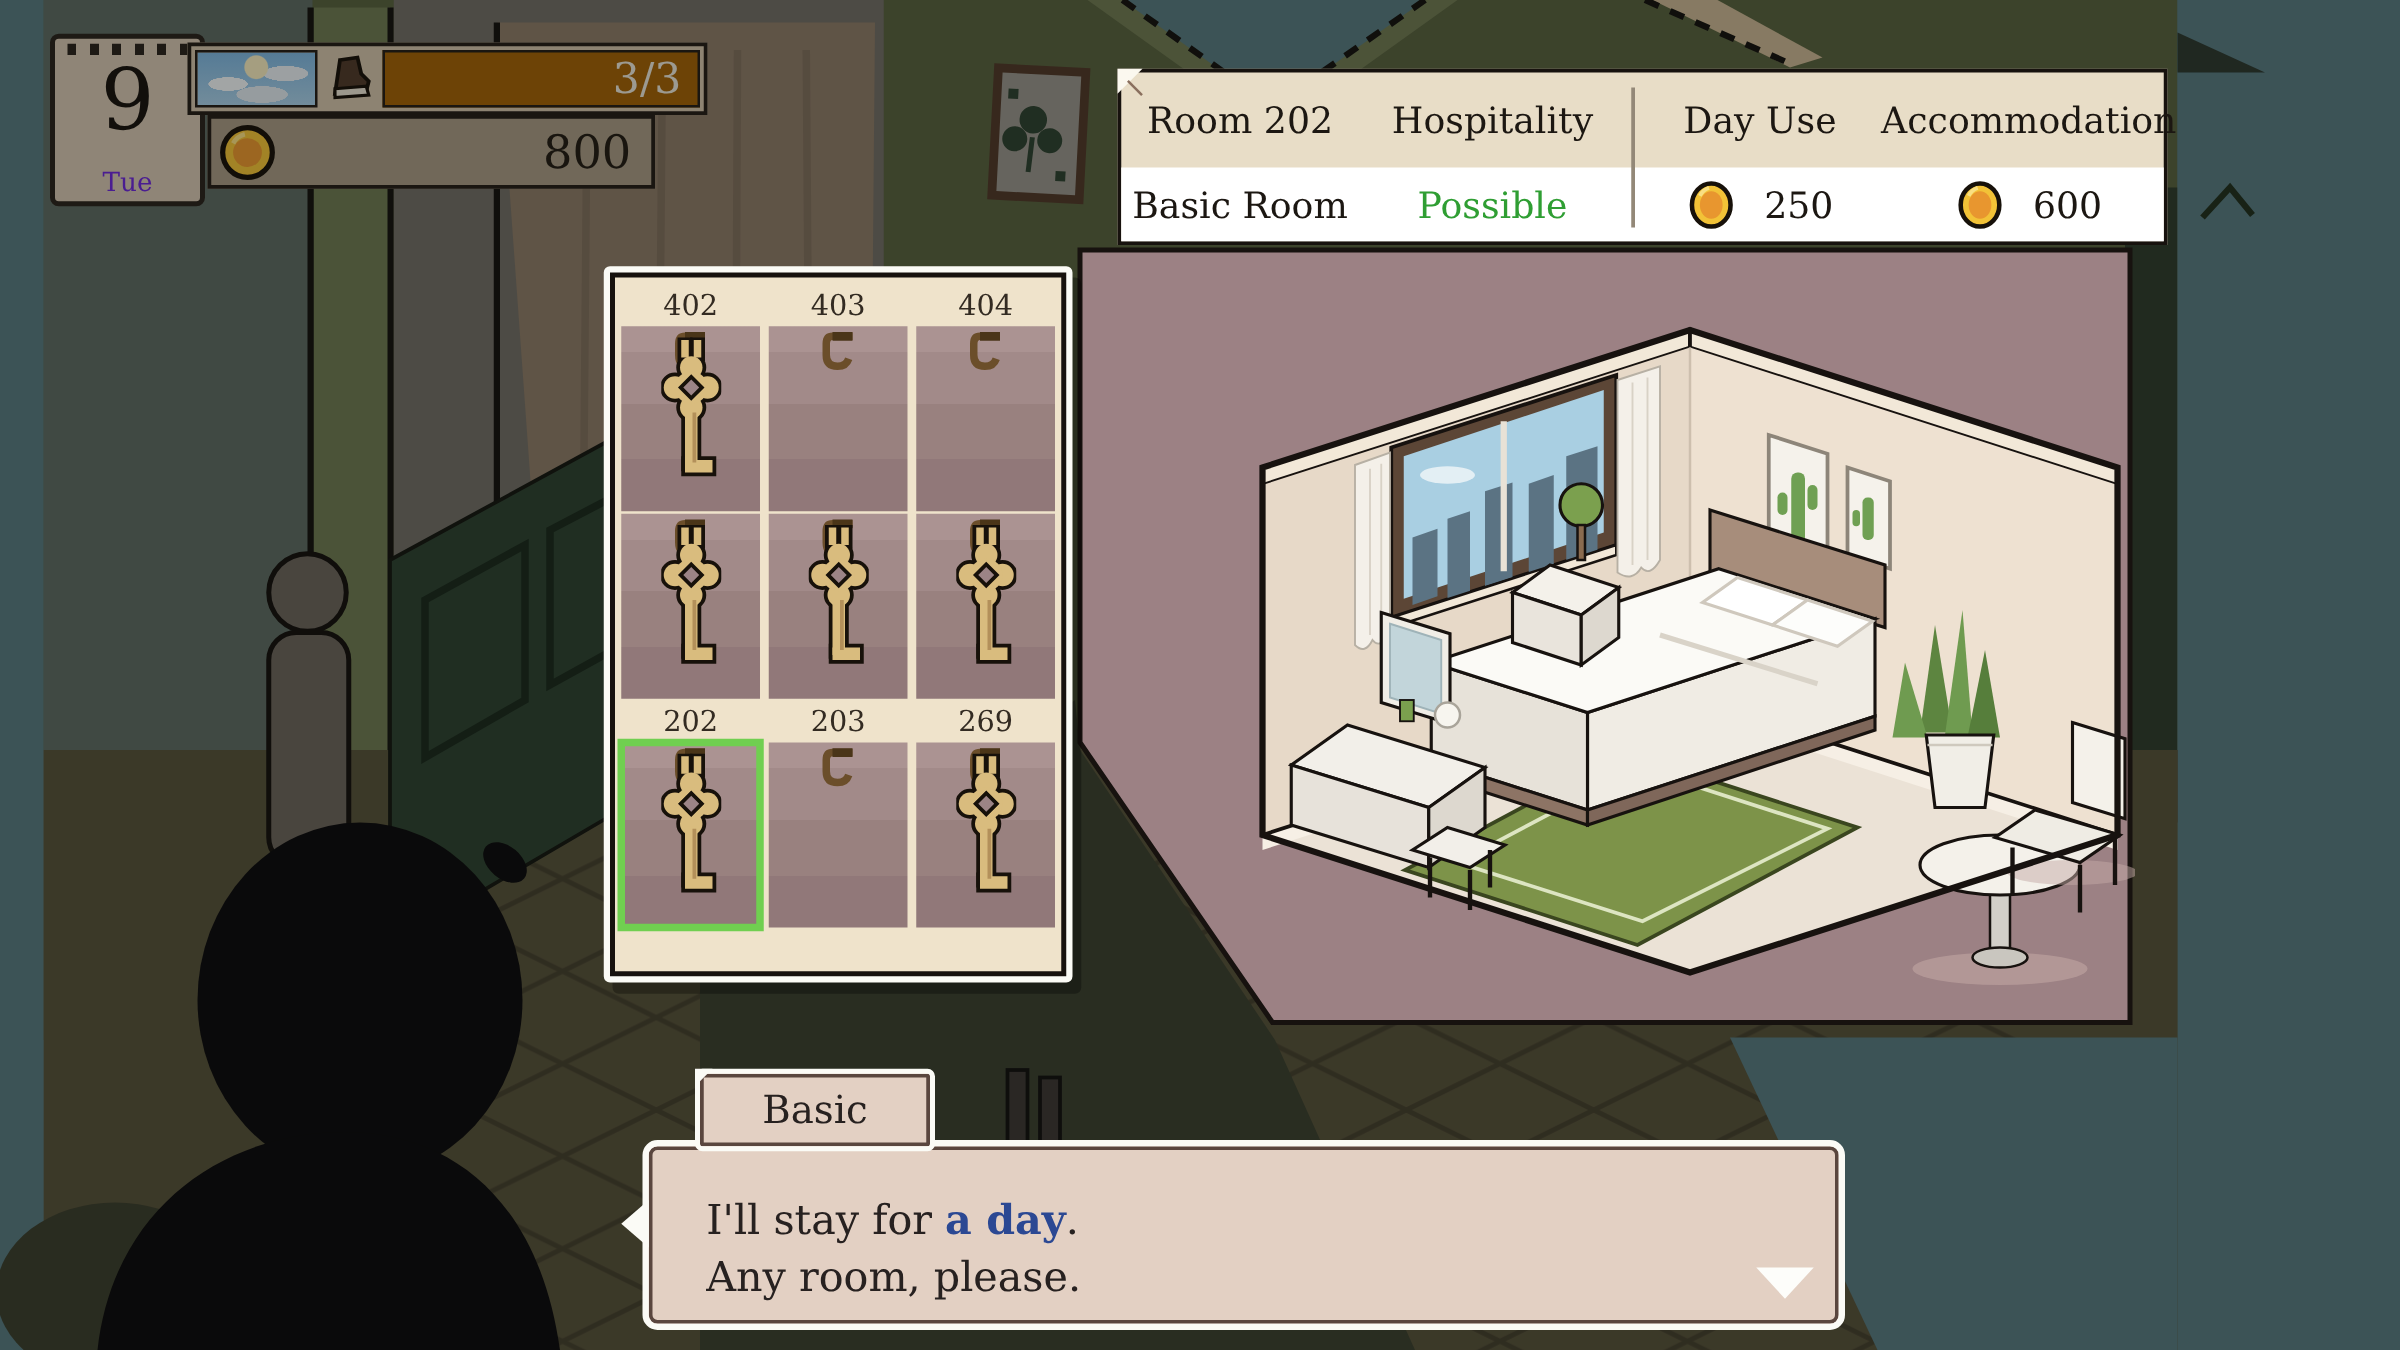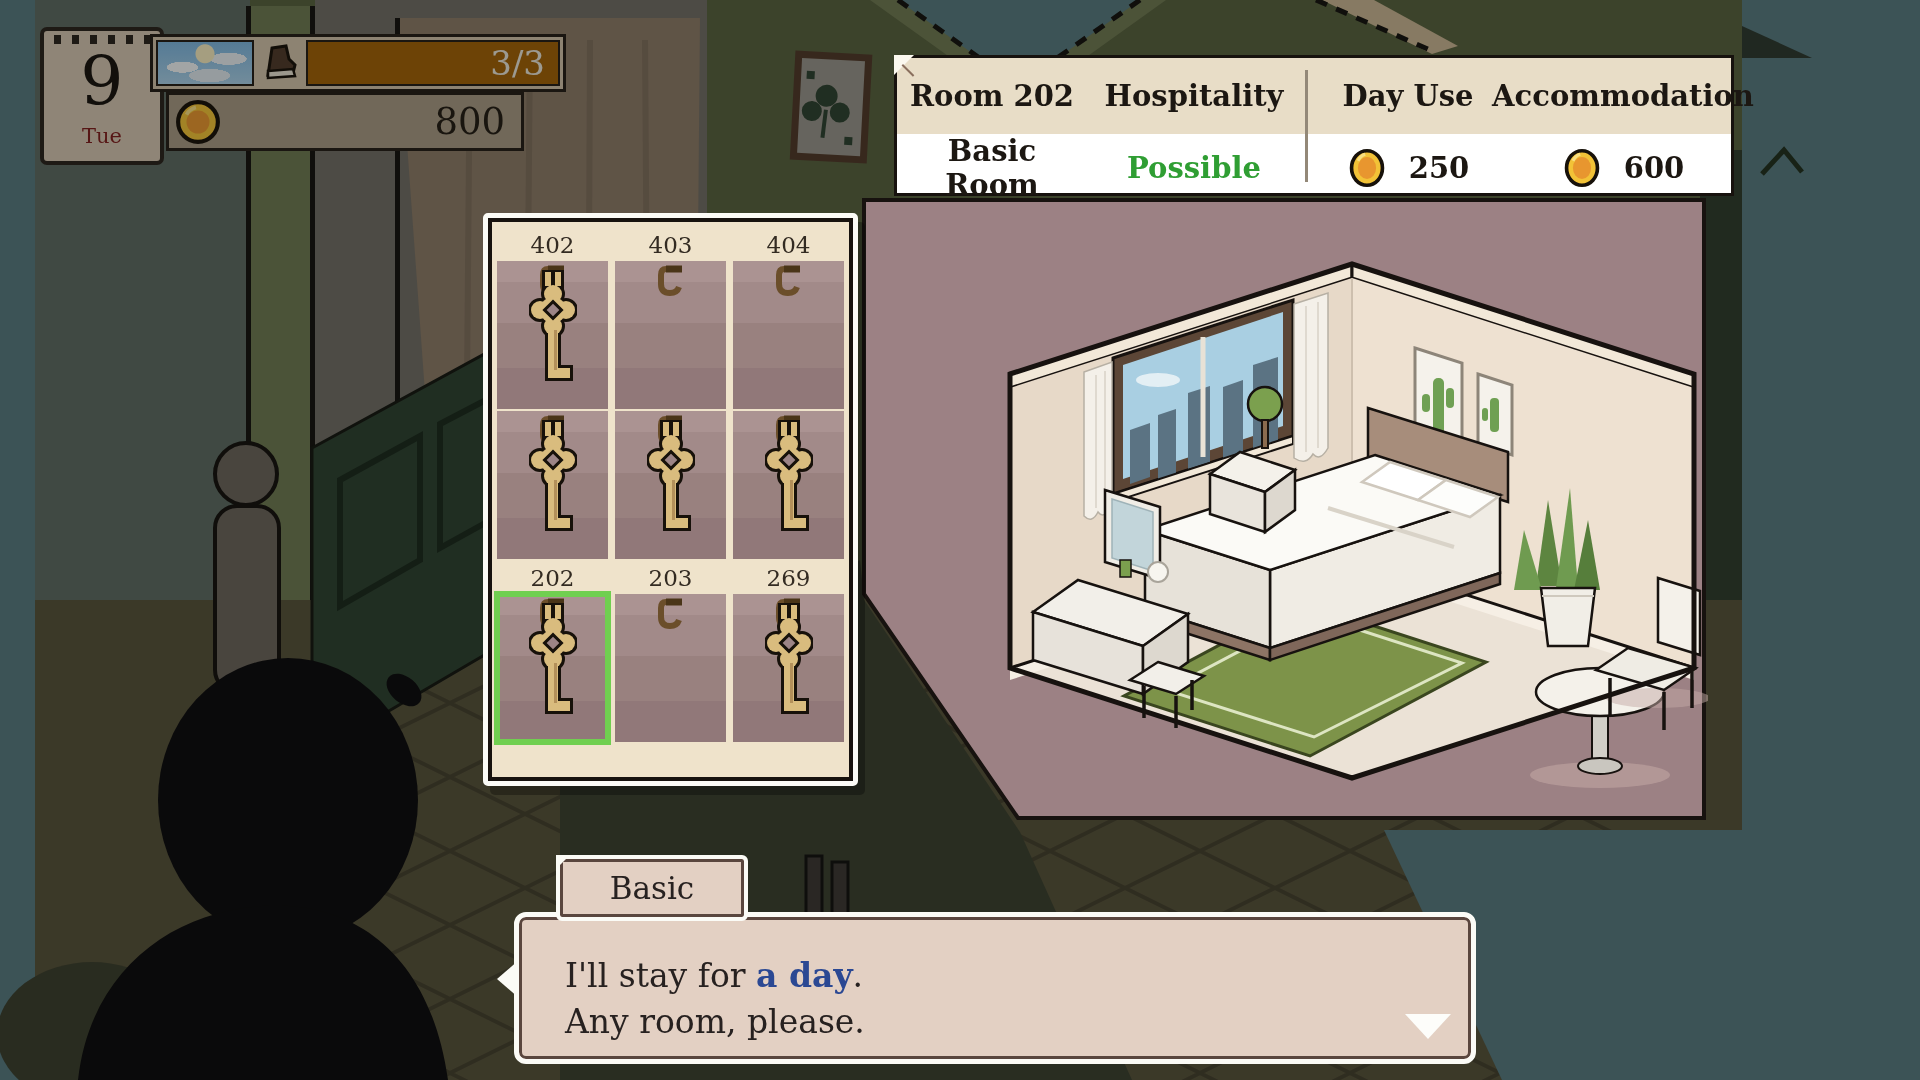--- a/index.html
+++ b/index.html
@@ -7,21 +7,21 @@
          font-family:"DejaVu Serif","Liberation Serif",serif;background:#577a80;}
   #bg-scene{position:absolute;left:0;top:0;z-index:0;}
 
   
   #hud{position:absolute;left:0;top:0;z-index:2;}
   .calendar{position:absolute;left:40px;top:27px;width:124px;height:138px;
     background:#d5c6b2;border:4px solid #2a231d;border-radius:7px;box-sizing:border-box;text-align:center;}
   .calendar .tear{height:9px;margin:4px 10px 0 10px;
     background:repeating-linear-gradient(90deg,#2a231d 0 7px,transparent 7px 18px);}
   .calendar .day{font-size:68px;line-height:70px;color:#17130f;margin-top:2px;}
-  .calendar .weekday{font-size:21px;color:#7f1d1d;margin-top:8px;}
+  .calendar .weekday{font-size:21px;color:#6d28d9;margin-top:18px;}
   .hud-bar{position:absolute;box-sizing:border-box;border:3px solid #241e18;display:flex;align-items:stretch;}
   #top-bar{left:150px;top:34px;width:416px;height:58px;background:#d2c3ab;padding:3px;gap:4px;}
   .weather-box{width:98px;border:2px solid #241e18;box-sizing:border-box;
     background:
       radial-gradient(circle at 50% 28%, #f6ecc0 0 9px, rgba(246,236,192,0) 10px),
       radial-gradient(ellipse 26px 9px at 26% 60%, #f2f6f8 0 60%, rgba(255,255,255,0) 61%),
       radial-gradient(ellipse 30px 10px at 75% 40%, #e8eff3 0 60%, rgba(255,255,255,0) 61%),
       radial-gradient(ellipse 34px 11px at 55% 80%, #dfe9ee 0 60%, rgba(255,255,255,0) 61%),
       linear-gradient(#7db6e0,#a9d0e8);}
   .shoe-wrap{width:44px;display:flex;align-items:center;justify-content:center;}
@@ -37,21 +37,21 @@
 
   
   #room-preview{position:absolute;left:858px;top:190px;width:850px;height:642px;z-index:4;}
 
   
   #info-panel{position:absolute;left:894px;top:55px;width:840px;height:141px;z-index:5;
     border:3px solid #17120e;box-sizing:border-box;background:#e8ddc7;}
   #info-panel .row{display:grid;grid-template-columns:190px 214px 214px 216px;height:76px;align-items:center;}
   #info-panel .row.data{height:59px;background:#ffffff;}
   #info-panel .cell{text-align:center;font-size:29px;color:#1c1712;
-    display:flex;align-items:center;justify-content:center;gap:22px;font-weight:bold;}
+    display:flex;align-items:center;justify-content:center;gap:22px;}
   #info-panel .possible{color:#2f9e33;}
   #info-panel .vdiv{position:absolute;left:408px;top:12px;width:3px;height:112px;background:#938878;}
   #info-panel .fold{position:absolute;left:-3px;top:-3px;width:0;height:0;
     border-top:20px solid #fbf8ef;border-right:20px solid transparent;}
   #info-panel .fold2{position:absolute;left:6px;top:6px;width:16px;height:2px;background:#8a6f5e;
     transform:rotate(45deg);transform-origin:0 0;}
   .coin-wrap svg{display:block;}
 
   
   #key-rack{position:absolute;left:483px;top:213px;width:375px;height:573px;z-index:6;

